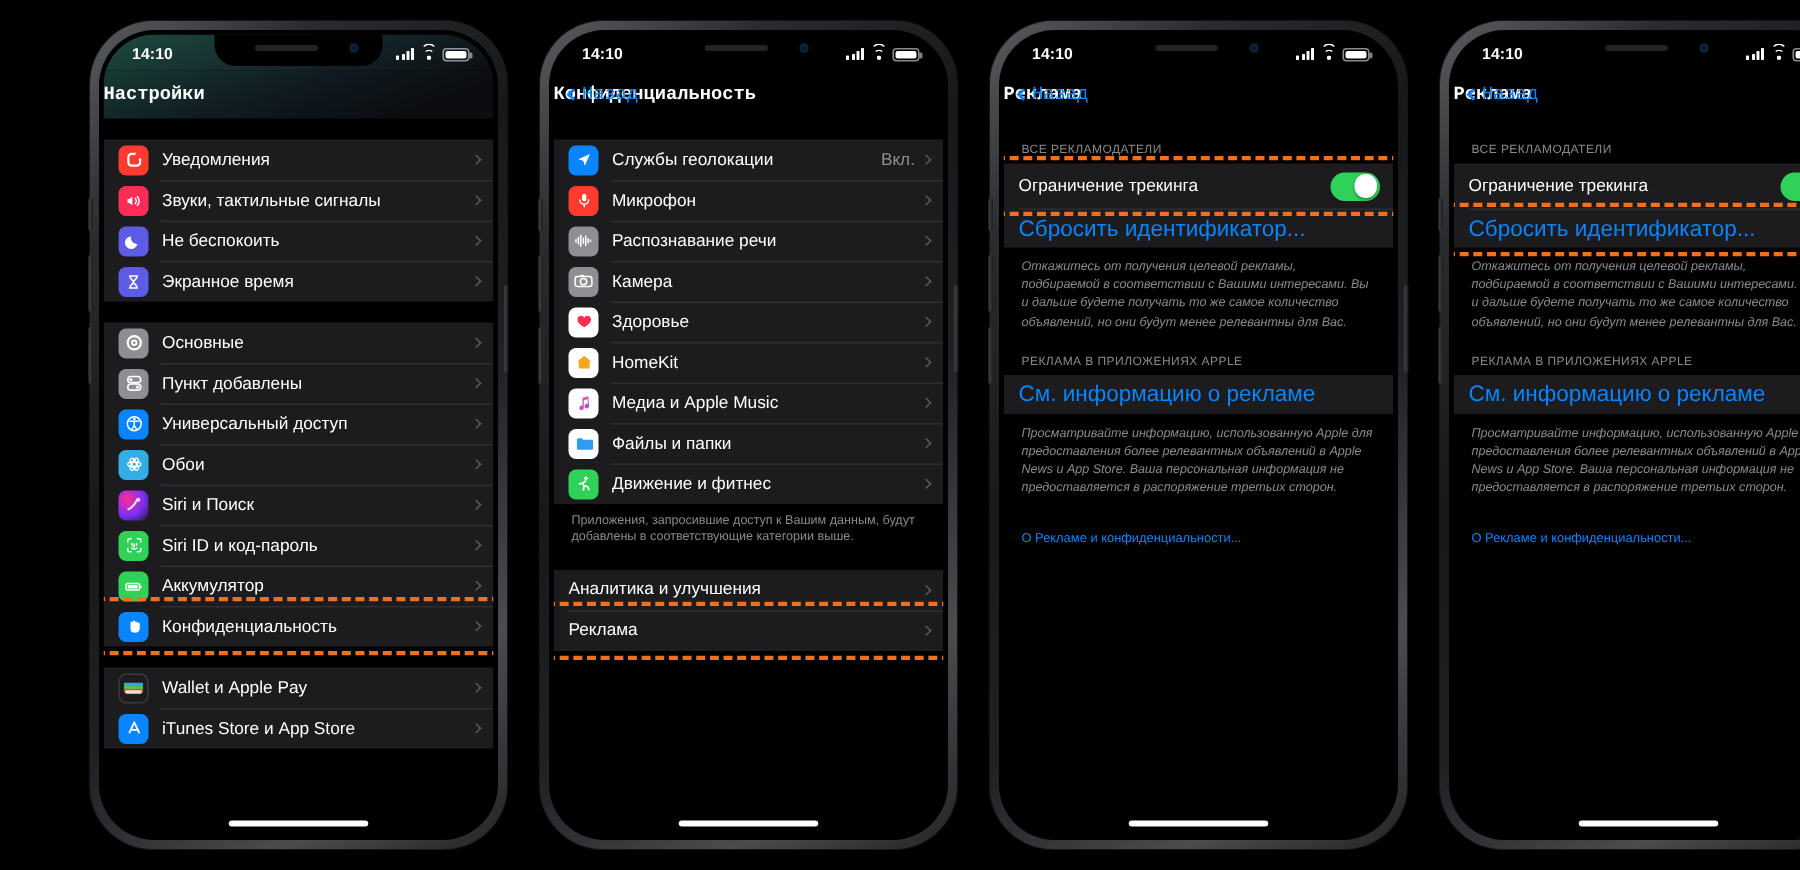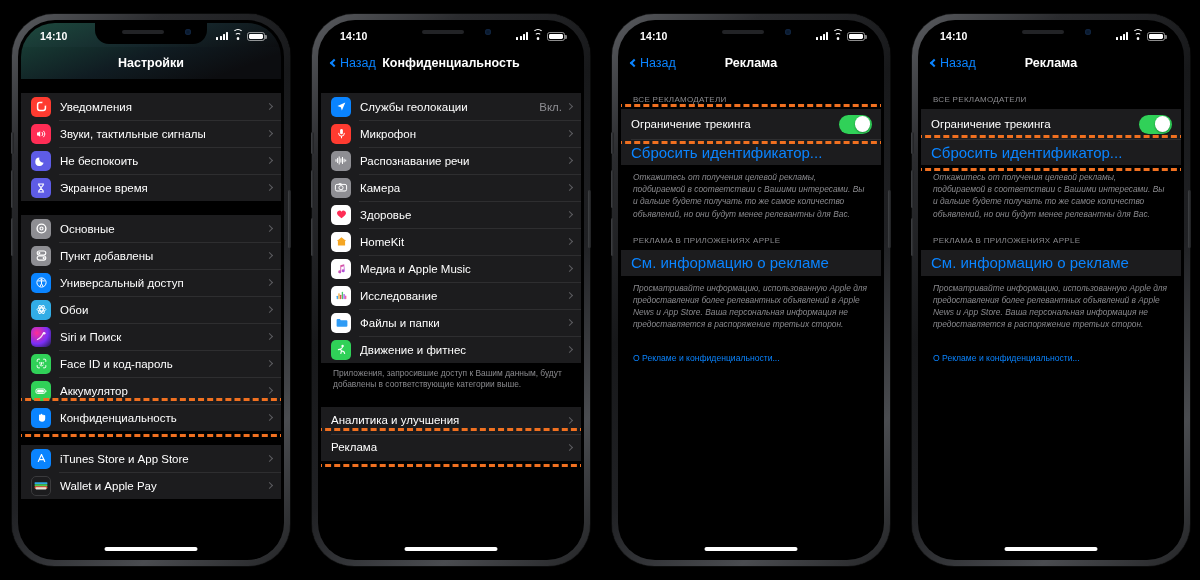--- a/index.html
+++ b/index.html
@@ -18,20 +18,21 @@
   
   .phone {
     position: absolute;
     top: 14px;
     width: 278px;
     height: 552px;
     border-radius: 42px;
     background: linear-gradient(135deg,#5a5c60 0%, #2a2b2e 18%, #17181a 40%, #202124 60%, #4a4c50 82%, #232426 100%);
     padding: 6px;
     box-shadow: 0 0 1px 0 #6c6e72;
+    margin-left: 48px;
   }
   .phone-inner {
     position: relative;
     width: 100%; height: 100%;
     border-radius: 37px;
     background: #000;
     padding: 3px;
   }
   .screen {
     position: relative;
@@ -134,25 +135,25 @@
     width: 1.6px; height: 3.6px; border-radius: 0 1px 1px 0;
     background: rgba(255,255,255,.5);
   }
 
   
   .navbar {
     position: relative;
     height: 32px;
     display: flex;
     align-items: center;
-    justify-content: center;
     color: #fff;
     font-size: 12.5px;
     font-weight: bold;
     z-index: 15;
+    font-family: Liberation Mono, monospace;
   }
   .navbar .back {
     position: absolute;
     left: 10px;
     display: flex;
     align-items: center;
     gap: 2px;
     color: #0a84ff;
     font-size: 12.5px;
     font-weight: normal;
@@ -471,21 +472,21 @@
             </div>
             <div class="row">
               <span class="ico g-faceid">
                 <svg width="13" height="13" viewBox="0 0 13 13">
                     <g stroke="#fff" stroke-width="1" fill="none" stroke-linecap="round">
                       <path d="M2.2 4.4V3.2a1 1 0 0 1 1-1h1.2M8.6 2.2h1.2a1 1 0 0 1 1 1v1.2M10.8 8.6v1.2a1 1 0 0 1-1 1H8.6M4.4 10.8H3.2a1 1 0 0 1-1-1V8.6"></path>
                       <path d="M4.9 5.4v1M8.1 5.4v1M6.5 5.6v1.8h-.7M4.9 8.3c.9.8 2.3.8 3.2 0"></path>
                     </g>
                   </svg>
               </span>
-              <span class="label">Face ID и код-пароль</span>
+              <span class="label">Siri ID и код-пароль</span>
               <span class="chev"></span>
             </div>
             <div class="row">
               <span class="ico g-batt">
                 <svg width="14" height="14" viewBox="0 0 14 14">
                     <rect x="2" y="5" width="9" height="4.4" rx="1.3" fill="none" stroke="#fff" stroke-width="1"></rect>
                     <rect x="3.1" y="6" width="6.8" height="2.4" rx=".7" fill="#fff"></rect>
                     <rect x="11.4" y="6.3" width="1" height="1.8" rx=".4" fill="#fff"></rect>
                   </svg>
               </span>
@@ -499,39 +500,39 @@
                   </svg>
               </span>
               <span class="label">Конфиденциальность</span>
               <span class="chev"></span>
             </div>
 
             <div class="hl" style="left:-5px; right:-5px; bottom:-6px; height:39px;"></div>
           </div>
 
           <div class="group">
-            <div class="row">
-              <span class="ico g-itunes">
-                <svg width="13" height="13" viewBox="0 0 13 13">
-                    <path d="M6.5 2.6 3.3 9.4M6.5 2.6 9.7 9.4M4.6 7.6h4.6" stroke="#fff" stroke-width="1.2" fill="none" stroke-linecap="round"></path>
-                  </svg>
-              </span>
-              <span class="label">iTunes Store и App Store</span>
-              <span class="chev"></span>
-            </div>
             <div class="row">
               <span class="ico g-wallet">
                 <svg width="16" height="13" viewBox="0 0 16 13">
                     <rect x="1.6" y="3.2" width="12.8" height="2.1" rx=".6" fill="#2ea8e0"></rect>
                     <rect x="1.6" y="5.3" width="12.8" height="2.1" rx=".6" fill="#4cc94c"></rect>
                     <rect x="1.6" y="7.2" width="12.8" height="2.6" rx=".8" fill="#e8503a"></rect>
                     <rect x="2.6" y="8.2" width="10.8" height="2.3" rx=".8" fill="#e8e4d8"></rect>
                   </svg>
               </span>
               <span class="label">Wallet и Apple Pay</span>
+              <span class="chev"></span>
+            </div>
+            <div class="row">
+              <span class="ico g-itunes">
+                <svg width="13" height="13" viewBox="0 0 13 13">
+                    <path d="M6.5 2.6 3.3 9.4M6.5 2.6 9.7 9.4M4.6 7.6h4.6" stroke="#fff" stroke-width="1.2" fill="none" stroke-linecap="round"></path>
+                  </svg>
+              </span>
+              <span class="label">iTunes Store и App Store</span>
               <span class="chev"></span>
             </div>
           </div>
 
         </div>
         <div class="home-ind"></div>
       </div>
     </div>
   </div>
 
@@ -644,36 +645,20 @@
                         <stop offset="1" stop-color="#9b4df0"></stop>
                       </linearGradient>
                     </defs>
                     <path d="M9.2 2.2 5.3 3.2v5.3a1.5 1.5 0 1 0 .9 1.3V4.9l2.6-.7v3.2a1.5 1.5 0 1 0 .9 1.3Z" fill="url(#mg)"></path>
                   </svg>
               </span>
               <span class="label">Медиа и Apple Music</span>
               <span class="chev"></span>
             </div>
             <div class="row">
-              <span class="ico g-research">
-                <svg width="13" height="13" viewBox="0 0 13 13">
-                    <g stroke-linecap="round" stroke-width="1.3">
-                      <path d="M2.3 9.6V7.3" stroke="#3aa6f0"></path>
-                      <path d="M4 9.6V4.8" stroke="#f2a93b"></path>
-                      <path d="M5.7 9.6V6.3" stroke="#e0524a"></path>
-                      <path d="M7.4 9.6V3.4" stroke="#4cc46a"></path>
-                      <path d="M9.1 9.6V5.6" stroke="#9b5de5"></path>
-                      <path d="M10.7 9.6V7.1" stroke="#f25ba0"></path>
-                    </g>
-                  </svg>
-              </span>
-              <span class="label">Исследование</span>
-              <span class="chev"></span>
-            </div>
-            <div class="row">
               <span class="ico g-files">
                 <svg width="13" height="13" viewBox="0 0 13 13">
                     <path d="M1.6 4.1a1 1 0 0 1 1-1h2.2l1 1.1h5.6a1 1 0 0 1 1 1v4.6a1 1 0 0 1-1 1H2.6a1 1 0 0 1-1-1Z" fill="#2f9bf5"></path>
                   </svg>
               </span>
               <span class="label">Файлы и папки</span>
               <span class="chev"></span>
             </div>
             <div class="row">
               <span class="ico g-fitness">

